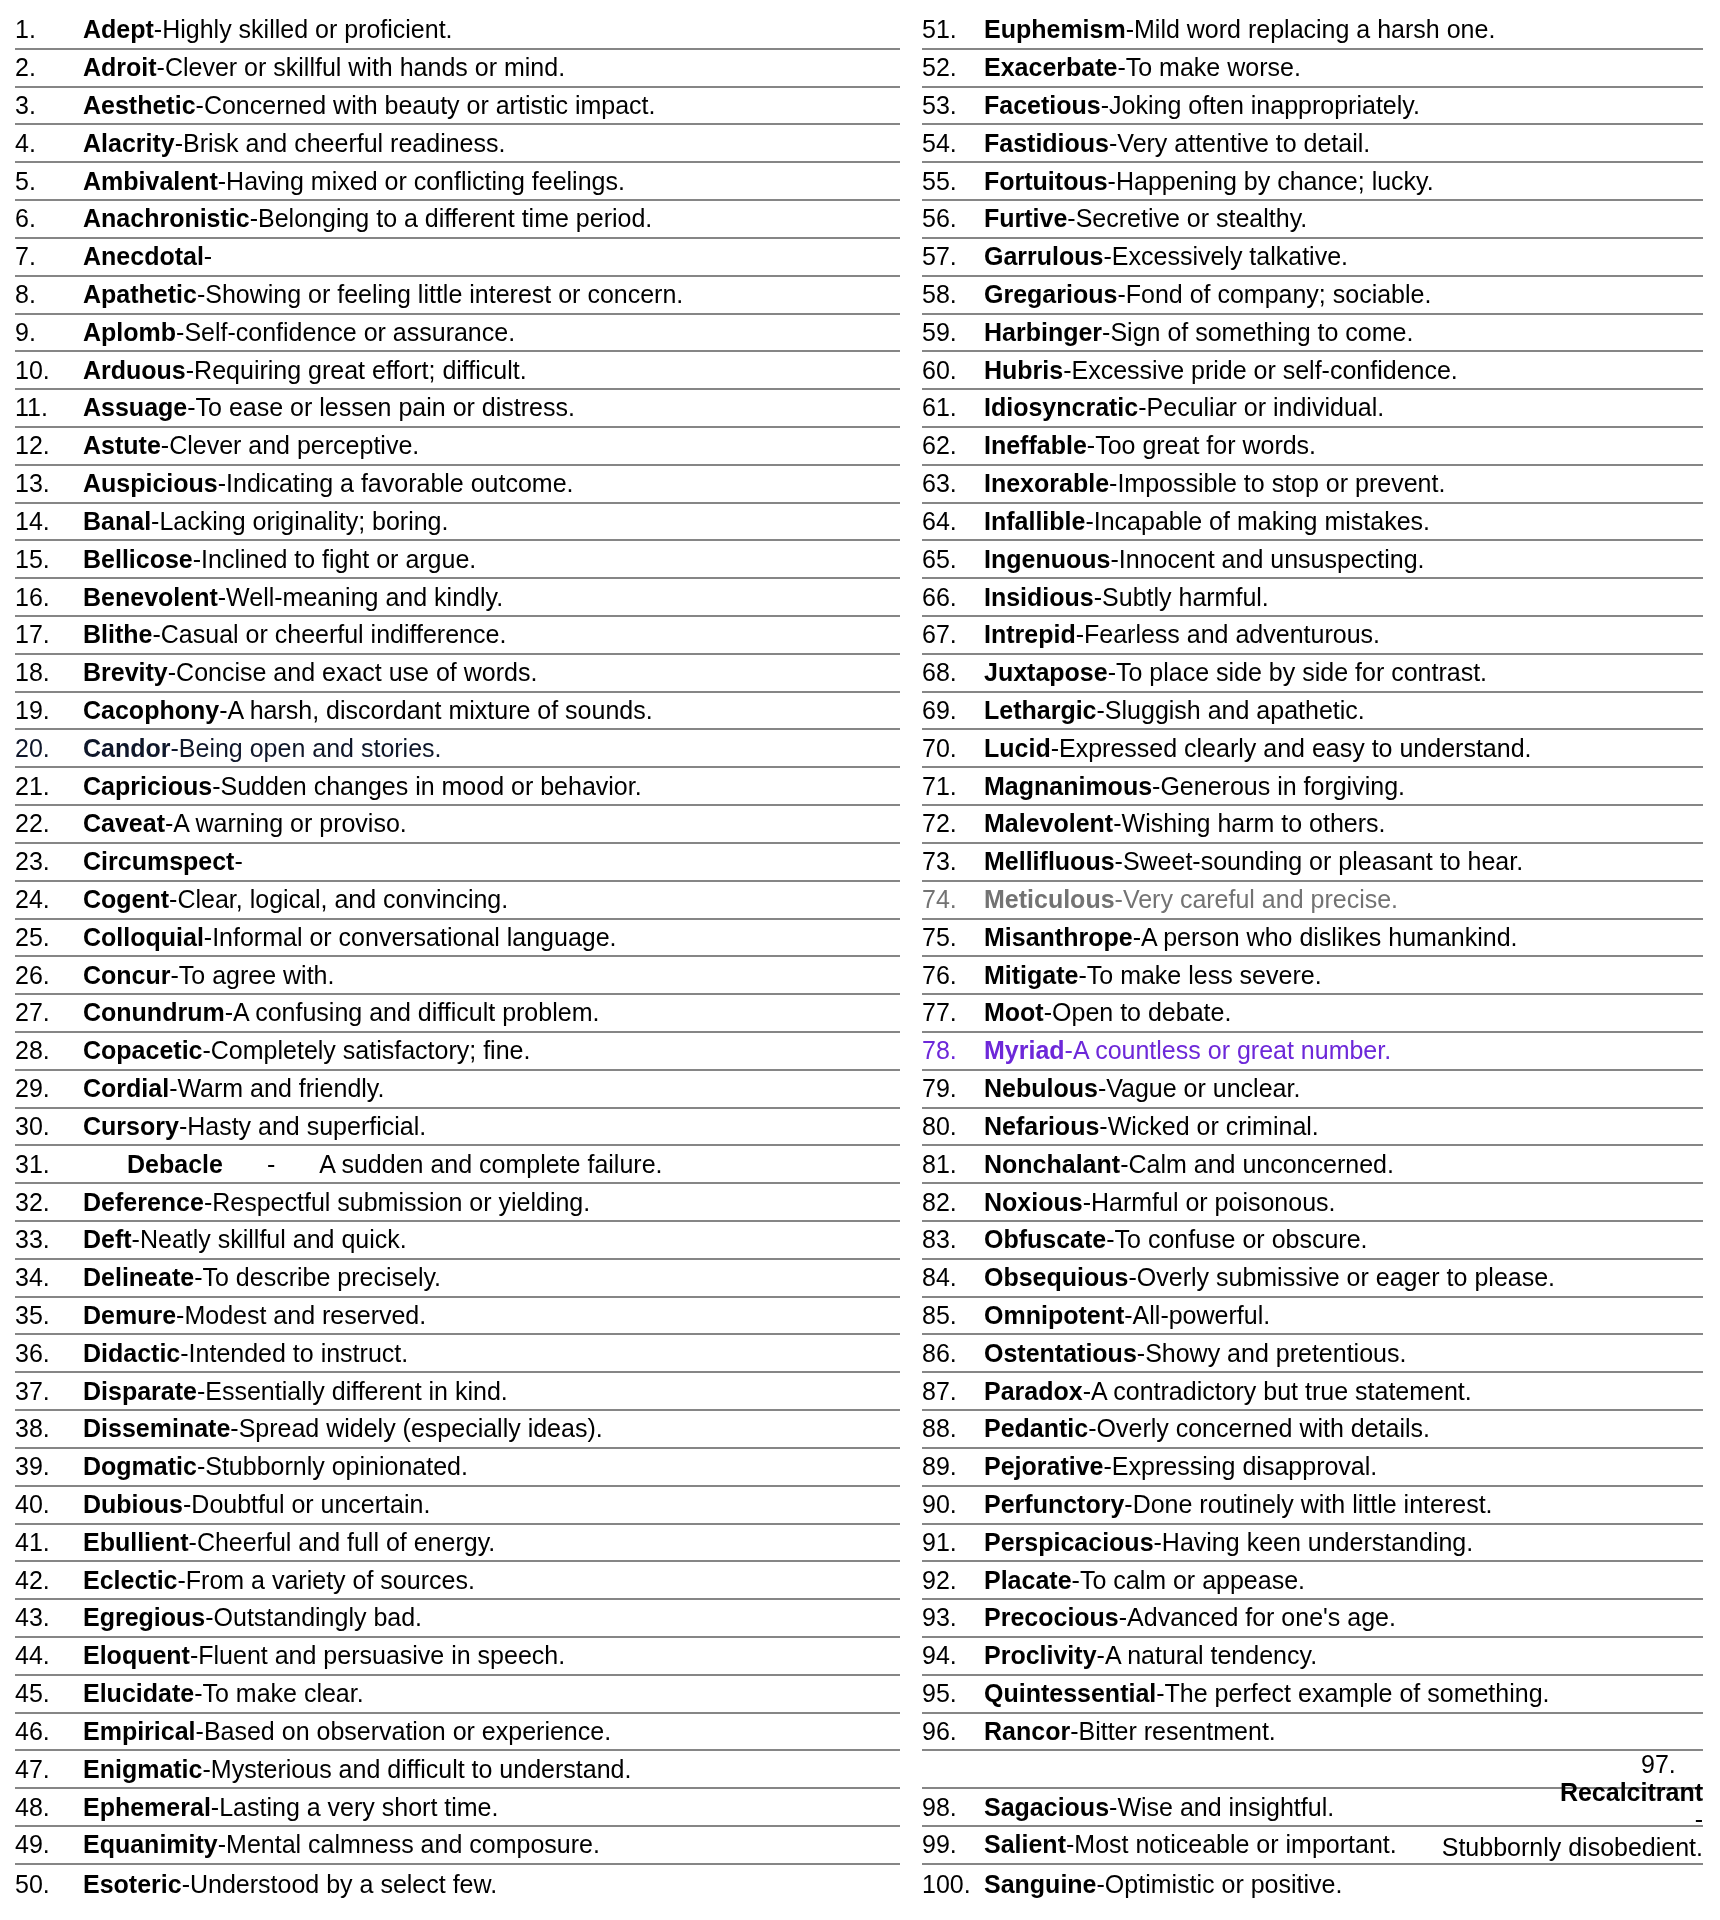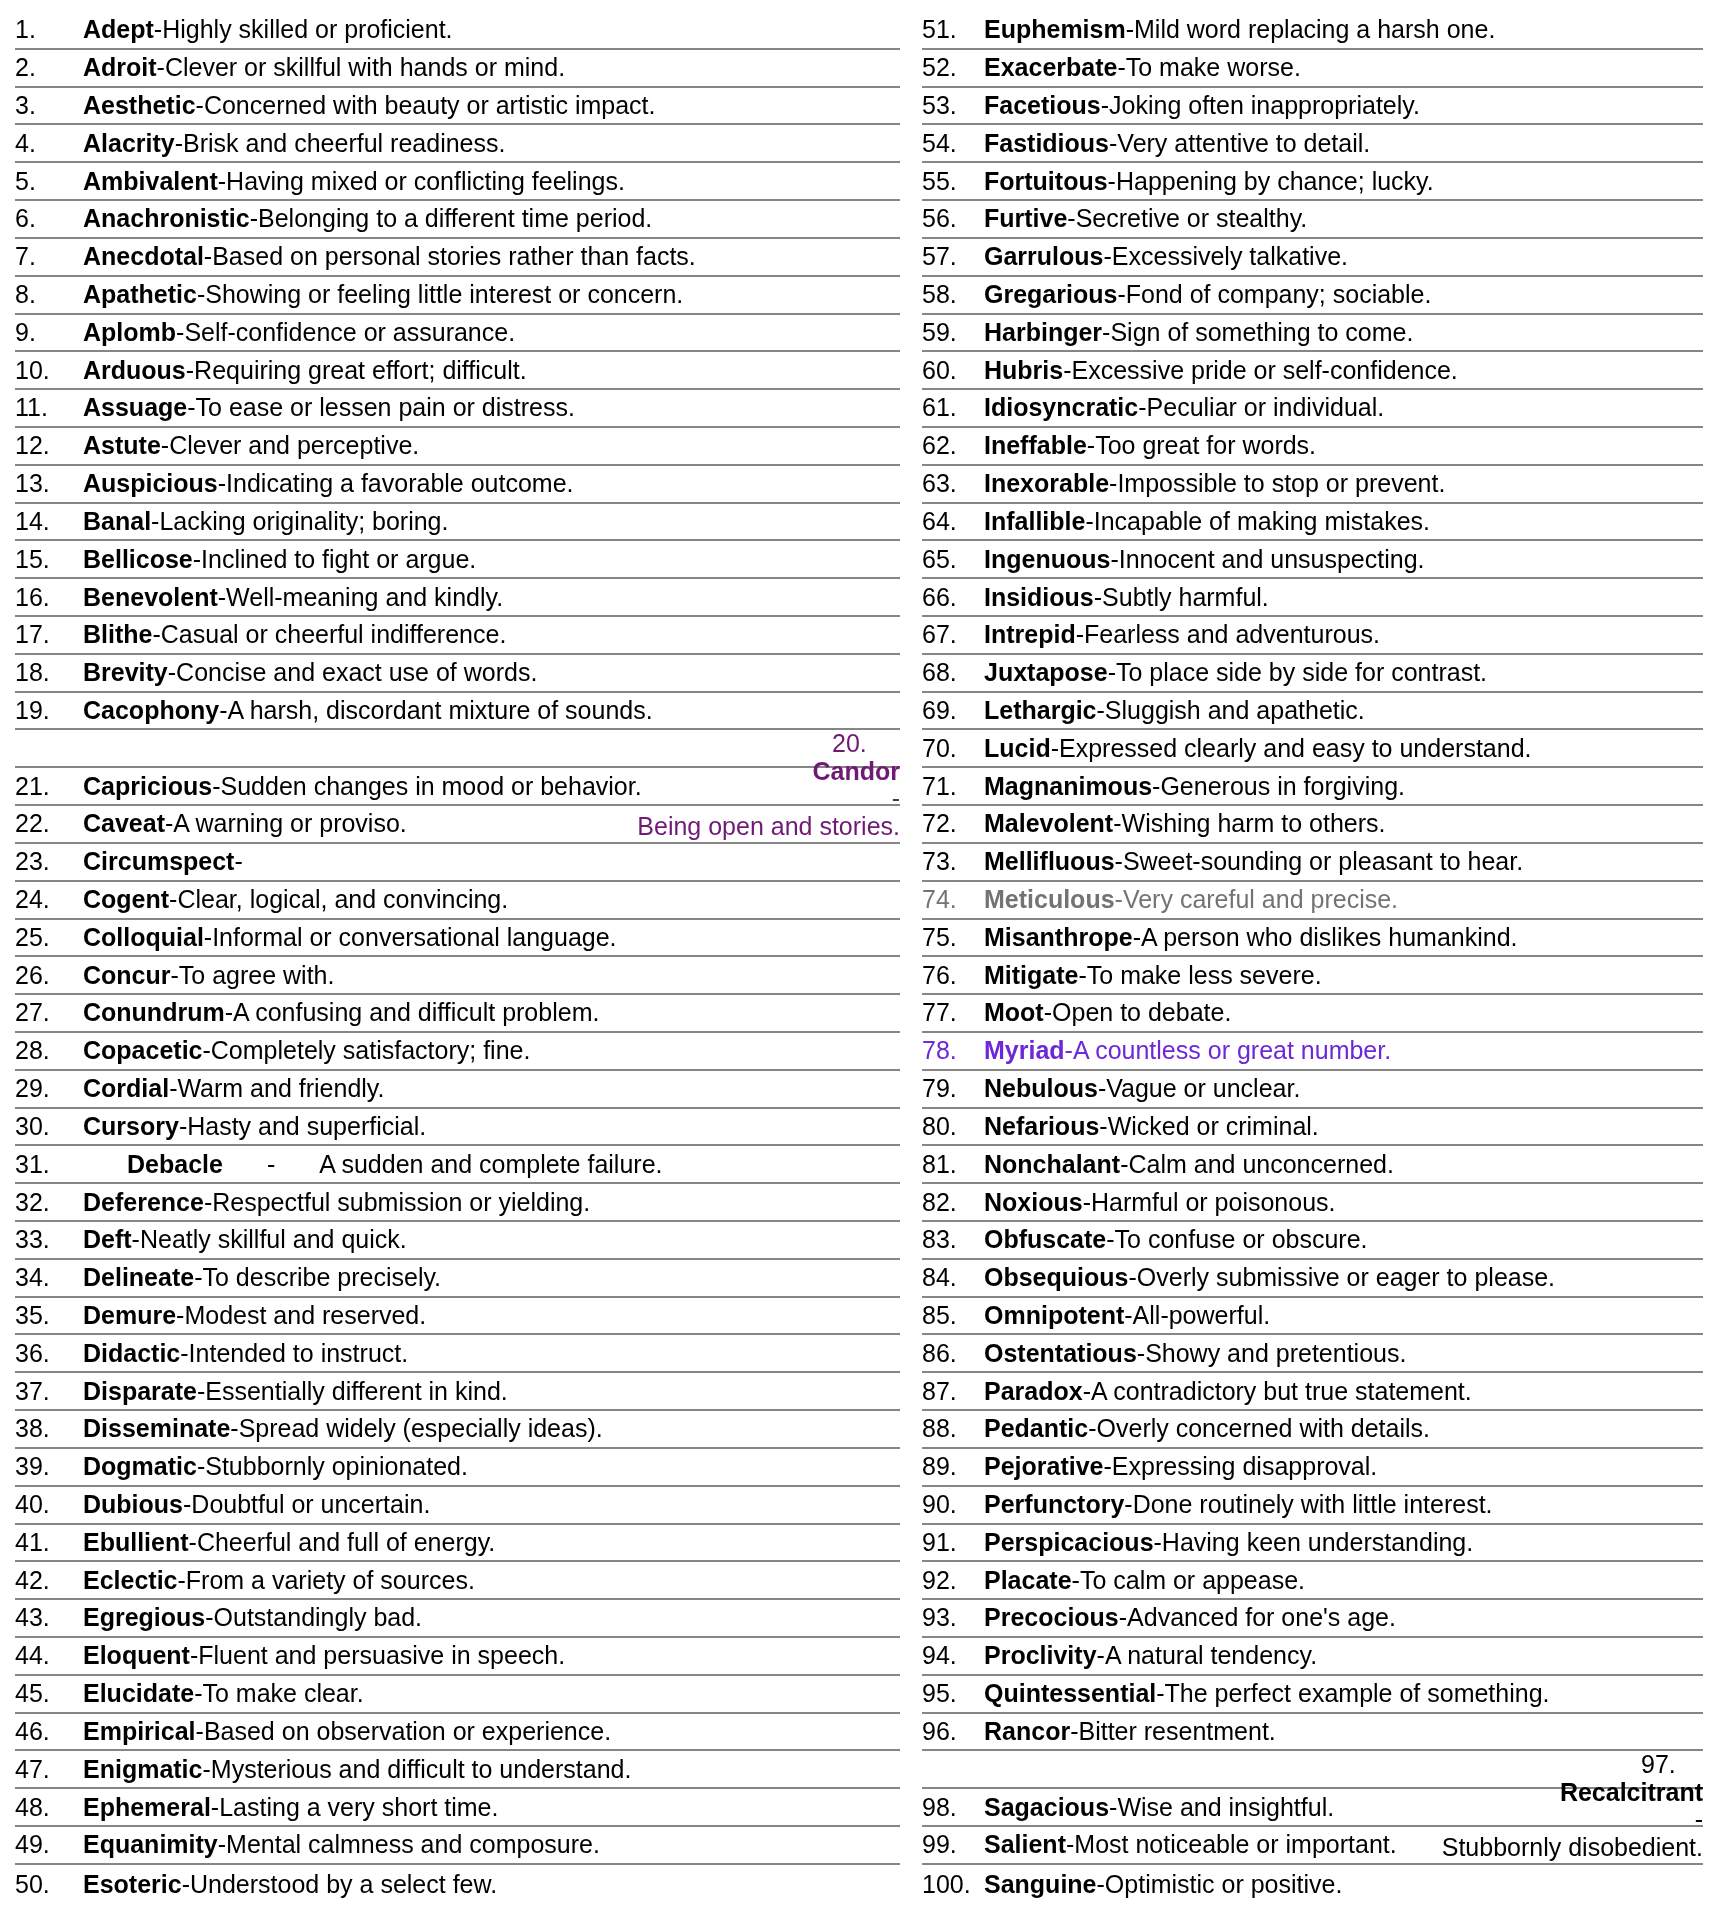--- a/index.html
+++ b/index.html
@@ -87,21 +87,20 @@
       <div class="row" style="color: rgb(0, 0, 0); border-bottom-color: rgb(134, 134, 134);">
         <span class="num">6.</span>
         <span class="word">Anachronistic</span>
         <span class="sep"> - </span>
         <span class="def">Belonging to a different time period.</span>
       </div>
       <div class="row" style="color: rgb(0, 0, 0); border-bottom-color: rgb(134, 134, 134);">
         <span class="num">7.</span>
         <span class="word">Anecdotal</span>
         <span class="sep"> - </span>
-        <span class="def">Based on personal stories rather than facts.</span>
       </div>
       <div class="row" style="color: rgb(0, 0, 0); border-bottom-color: rgb(134, 134, 134);">
         <span class="num">8.</span>
         <span class="word">Apathetic</span>
         <span class="sep"> - </span>
         <span class="def">Showing or feeling little interest or concern.</span>
       </div>
       <div class="row" style="color: rgb(0, 0, 0); border-bottom-color: rgb(134, 134, 134);">
         <span class="num">9.</span>
         <span class="word">Aplomb</span>
@@ -161,21 +160,21 @@
         <span class="word">Brevity</span>
         <span class="sep"> - </span>
         <span class="def">Concise and exact use of words.</span>
       </div>
       <div class="row" style="color: rgb(0, 0, 0); border-bottom-color: rgb(134, 134, 134);">
         <span class="num">19.</span>
         <span class="word">Cacophony</span>
         <span class="sep"> - </span>
         <span class="def">A harsh, discordant mixture of sounds.</span>
       </div>
-      <div class="row" style="color: #701a75; border-bottom-color: rgb(134, 134, 134); flex-direction: column;">
+      <div class="row" style="color: #0f172a; border-bottom-color: rgb(134, 134, 134);">
         <span class="num">20.</span>
         <span class="word">Candor</span>
         <span class="sep"> - </span>
         <span class="def">Being open and stories.</span>
       </div>
       <div class="row" style="color: rgb(0, 0, 0); border-bottom-color: rgb(134, 134, 134);">
         <span class="num">21.</span>
         <span class="word">Capricious</span>
         <span class="sep"> - </span>
         <span class="def">Sudden changes in mood or behavior.</span>

